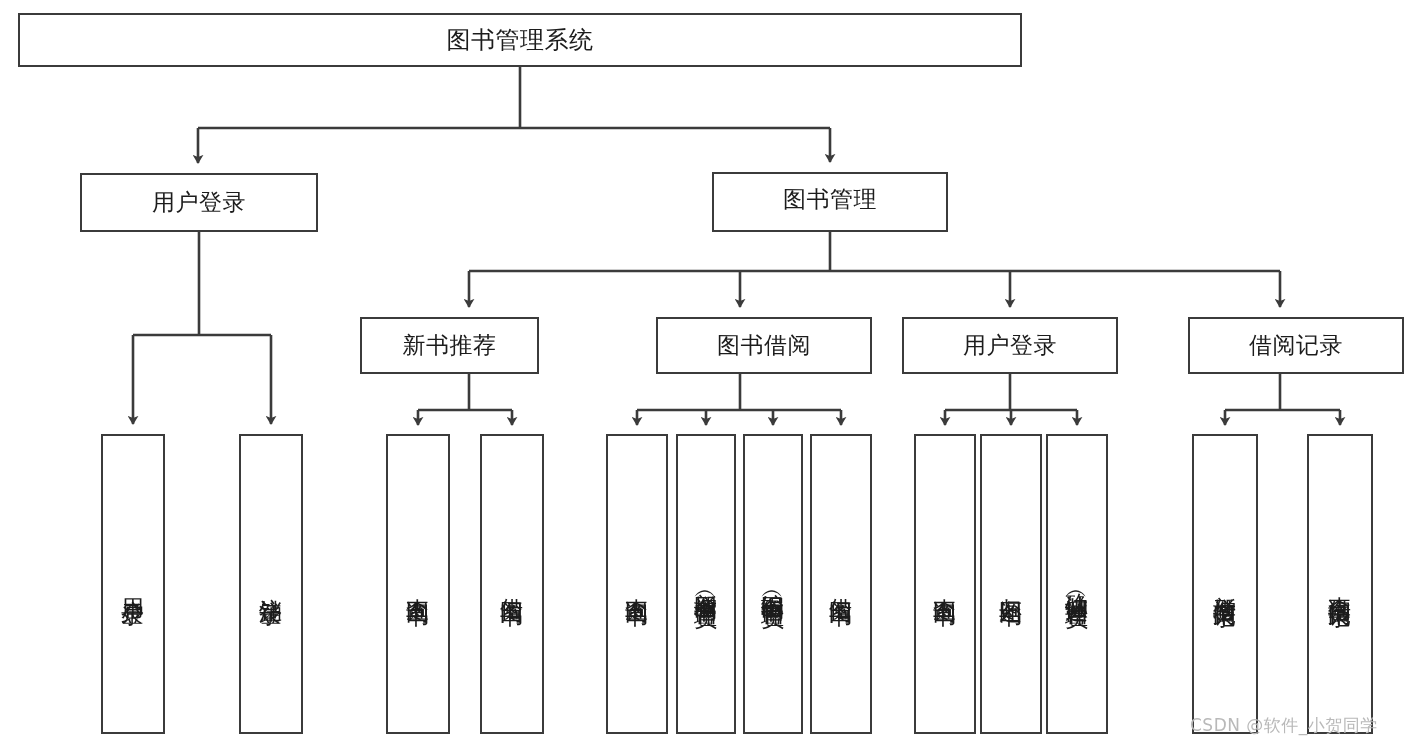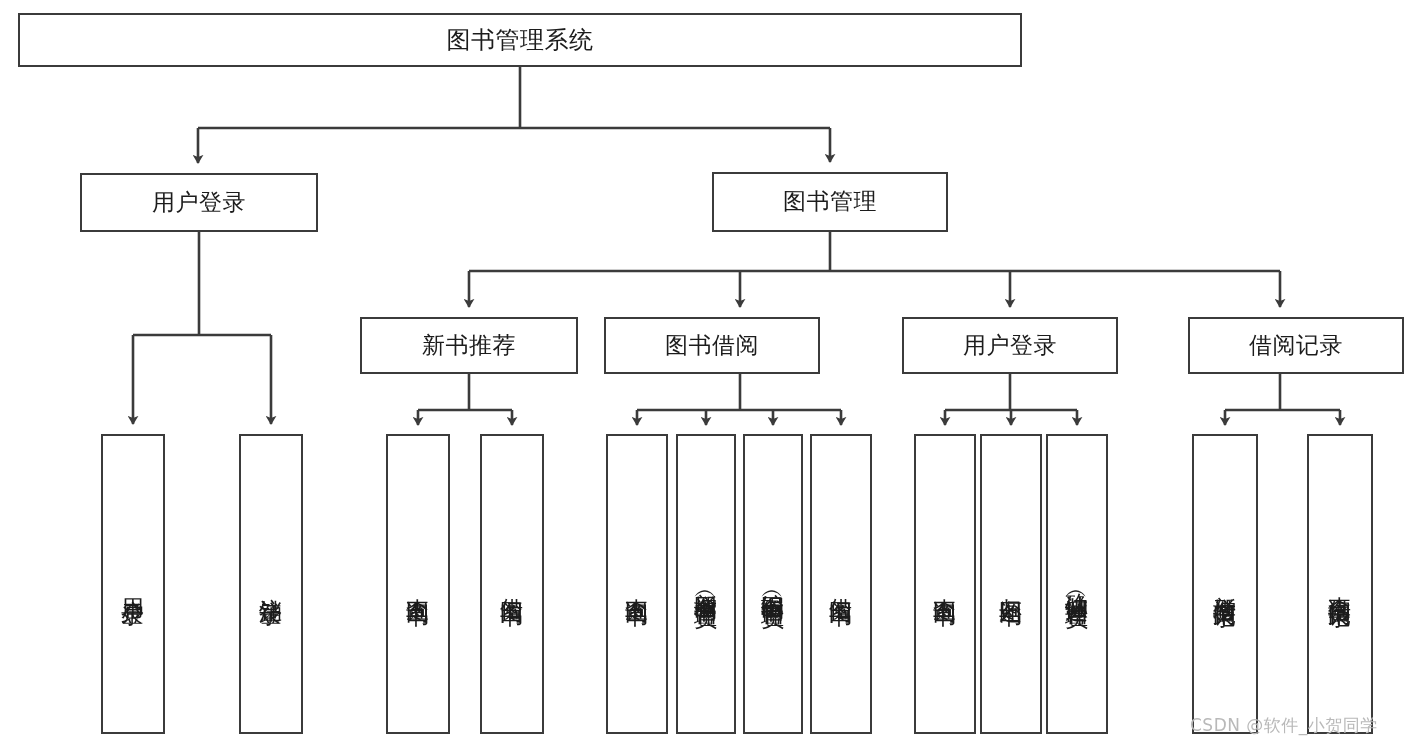--- a/index.html
+++ b/index.html
@@ -124,28 +124,28 @@
     </g>
   </svg>
 
   <div class="node horiz root" style="left: 18px; top: 13px; width: 1004px; height: 54px; border-color: rgb(59, 59, 59); background: rgb(255, 255, 255); color: rgb(28, 28, 28);">
     <span>图书管理系统</span>
   </div>
 
   <div class="node horiz" style="left: 80px; top: 173px; width: 238px; height: 59px; border-color: rgb(59, 59, 59); background: rgb(255, 255, 255); color: rgb(28, 28, 28);">
     <span>用户登录</span>
   </div>
-  <div class="node horiz" style="left: 712px; top: 172px; width: 236px; height: 60px; border-color: rgb(59, 59, 59); background: rgb(255, 255, 255); color: rgb(28, 28, 28);">
+  <div class="node horiz" style="left: 712px; top: 172px; width: 236px; height: 60px; border-color: rgb(59, 59, 59); background: rgb(255, 255, 255); color: rgb(28, 28, 28); font-family: Liberation Mono, monospace;">
     <span>图书管理</span>
   </div>
 
-  <div class="node horiz" style="left: 360px; top: 317px; width: 218px; height: 57px; border-color: rgb(59, 59, 59); background: rgb(255, 255, 255); color: rgb(28, 28, 28);">
+  <div class="node horiz" style="left: 360px; top: 317px; width: 179px; height: 57px; border-color: rgb(59, 59, 59); background: rgb(255, 255, 255); color: rgb(28, 28, 28);">
     <span>新书推荐</span>
   </div>
-  <div class="node horiz" style="left: 604px; top: 317px; width: 216px; height: 57px; border-color: rgb(59, 59, 59); background: rgb(255, 255, 255); color: rgb(28, 28, 28);">
+  <div class="node horiz" style="left: 656px; top: 317px; width: 216px; height: 57px; border-color: rgb(59, 59, 59); background: rgb(255, 255, 255); color: rgb(28, 28, 28);">
     <span>图书借阅</span>
   </div>
   <div class="node horiz" style="left: 902px; top: 317px; width: 216px; height: 57px; border-color: rgb(59, 59, 59); background: rgb(255, 255, 255); color: rgb(28, 28, 28);">
     <span>用户登录</span>
   </div>
   <div class="node horiz" style="left: 1172px; top: 317px; width: 216px; height: 57px; border-color: rgb(59, 59, 59); background: rgb(255, 255, 255); color: rgb(28, 28, 28); margin-left: 16px;">
     <span>借阅记录</span>
   </div>
 
   <div class="node vert" style="left: 101px; top: 434px; width: 64px; height: 300px; border-color: rgb(59, 59, 59); background: rgb(255, 255, 255); color: rgb(28, 28, 28);">

